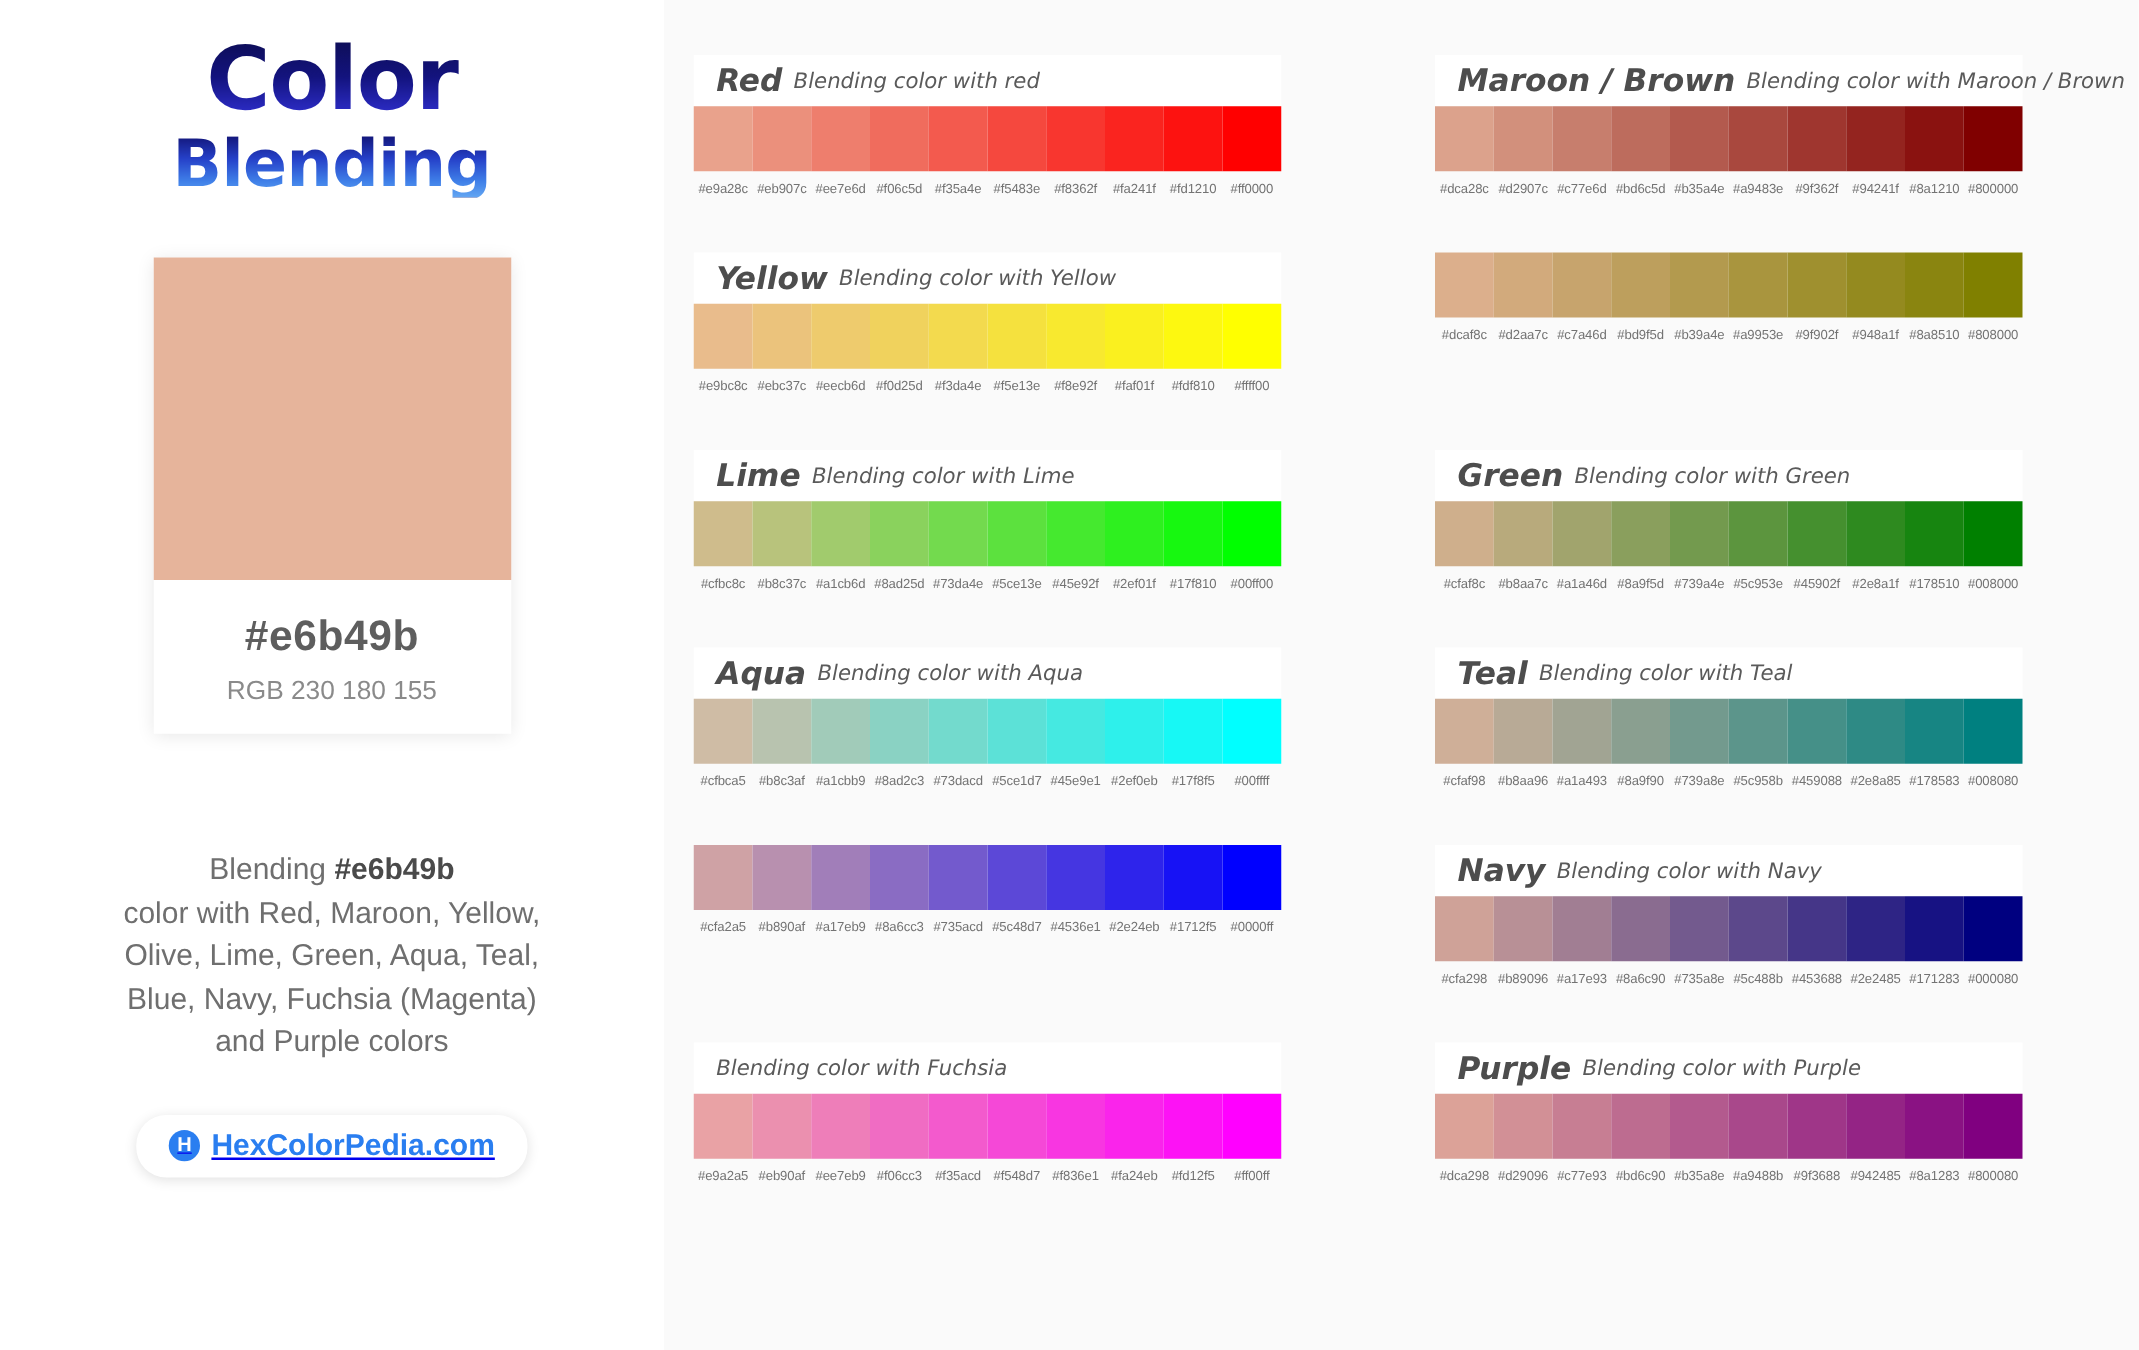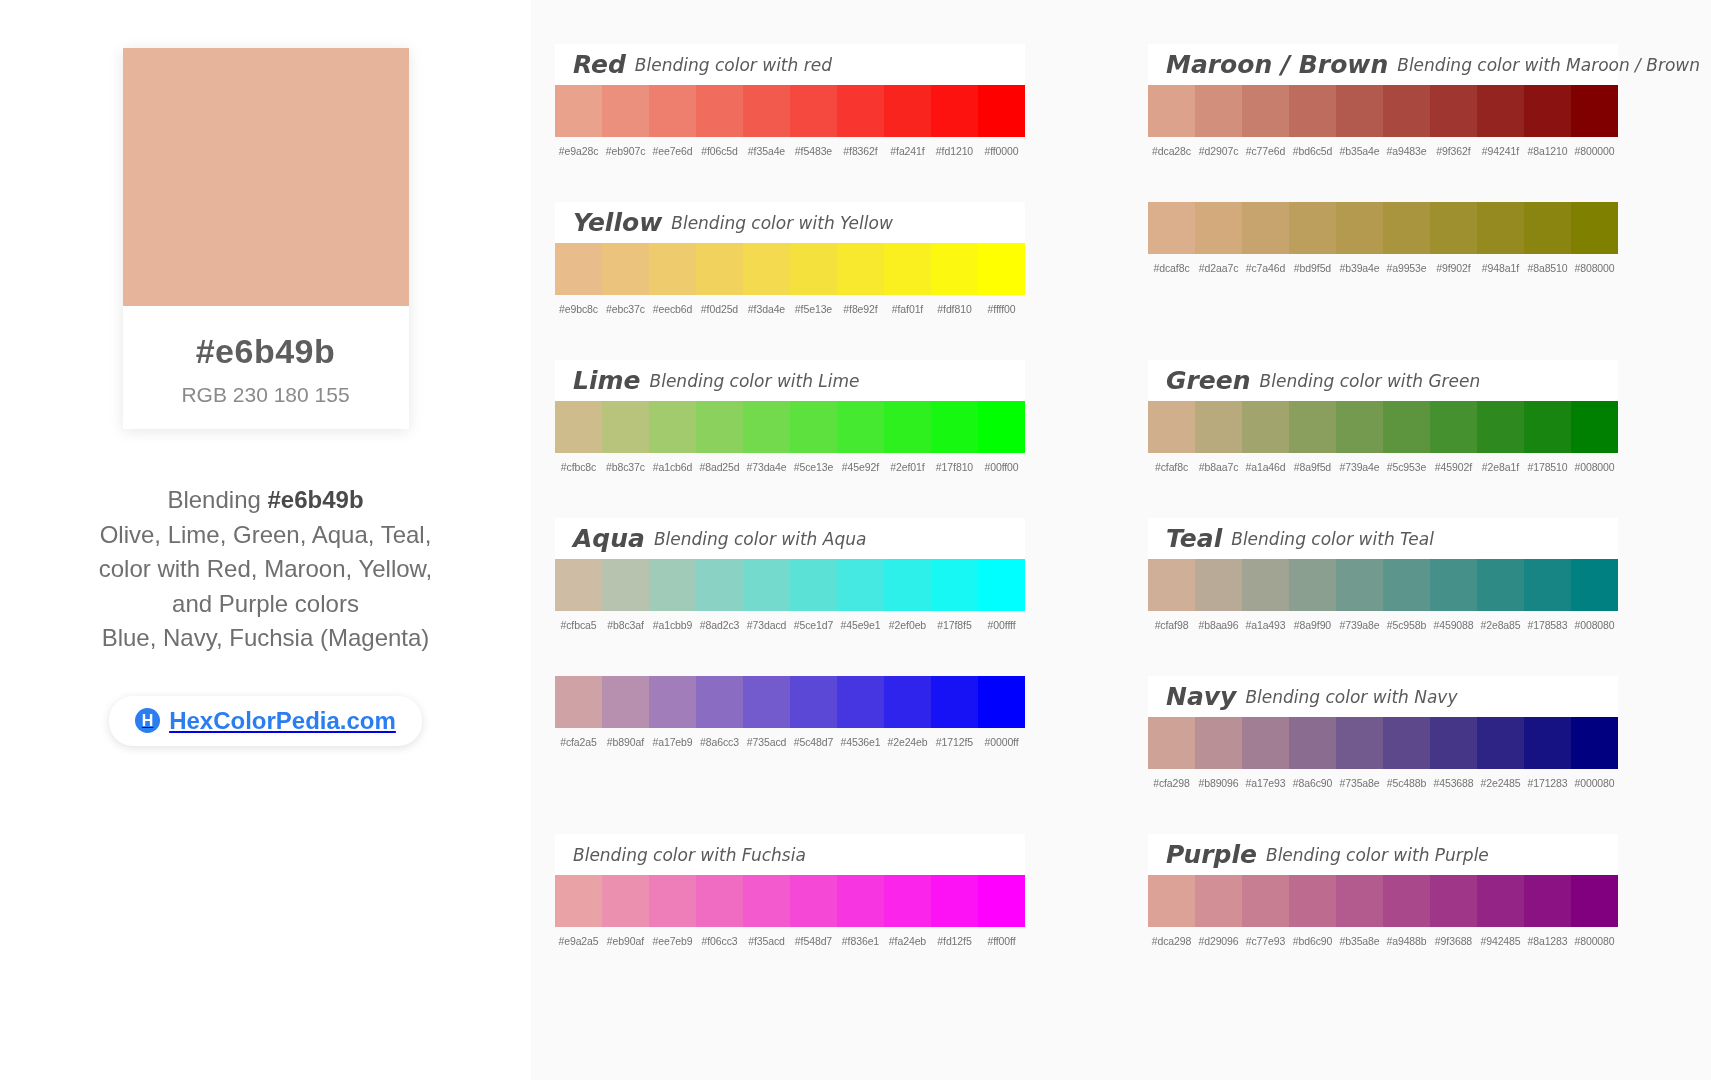--- a/index.html
+++ b/index.html
@@ -86,21 +86,21 @@
     letter-spacing: 0.5px;
   }
   .color-rgb {
     font-size: 21px;
     color: #8a8a8a;
     margin-top: 12px;
   }
 
   
   .desc {
-    margin-top: 54px;
+    margin-top: 92px;
     width: 400px;
     text-align: center;
     font-size: 24px;
     line-height: 1.44;
     color: #6f6f6f;
   }
   .desc .lead-hex {
     font-weight: bold;
     color: #4a4a4a;
   }
@@ -198,36 +198,40 @@
     letter-spacing: -0.1px;
   }
 </style>
 </head>
 <body>
 
 <div class="page">
 
   <div class="left-panel">
 
+    <div class="logo">
+      <span class="logo-top">Color</span>
+      <span class="logo-bottom">Blending</span>
+    </div>
 
     <div class="color-card">
       <div class="color-chip" style="background: rgb(230, 180, 155);"></div>
       <div class="color-hex">#e6b49b</div>
       <div class="color-rgb">RGB 230 180 155</div>
     </div>
 
     <div class="desc">
       <div>
         <span>Blending</span>
         <span class="lead-hex">#e6b49b</span>
       </div>
+      <div>color with Red, Maroon, Yellow,</div>
       <div>Olive, Lime, Green, Aqua, Teal,</div>
-      <div>color with Red, Maroon, Yellow,</div>
+      <div>Blue, Navy, Fuchsia (Magenta)</div>
       <div>and Purple colors</div>
-      <div>Blue, Navy, Fuchsia (Magenta)</div>
     </div>
 
     <a class="badge" href="#">
       <span class="badge-mark" style="background: rgb(42, 126, 240);">H</span>
       <span class="badge-text" style="color: rgb(42, 126, 240);">HexColorPedia.com</span>
     </a>
 
   </div>
 
   <div class="right-panel">

